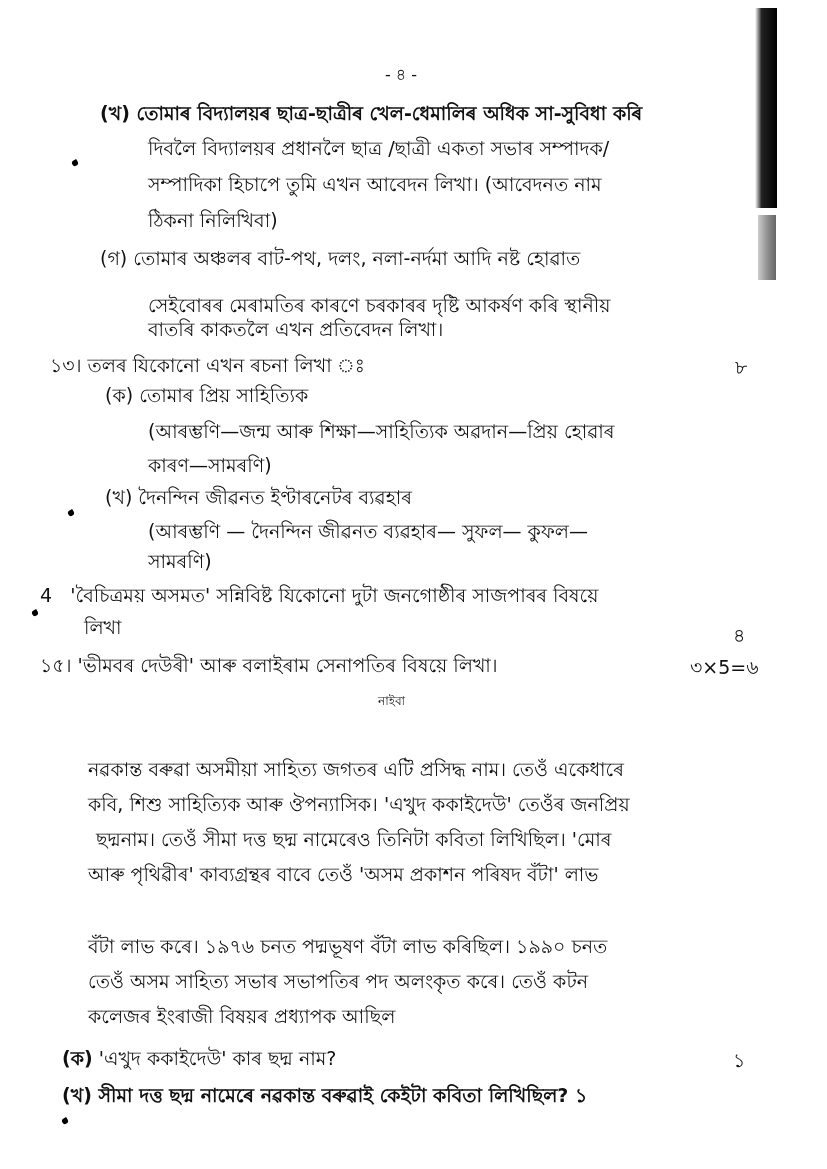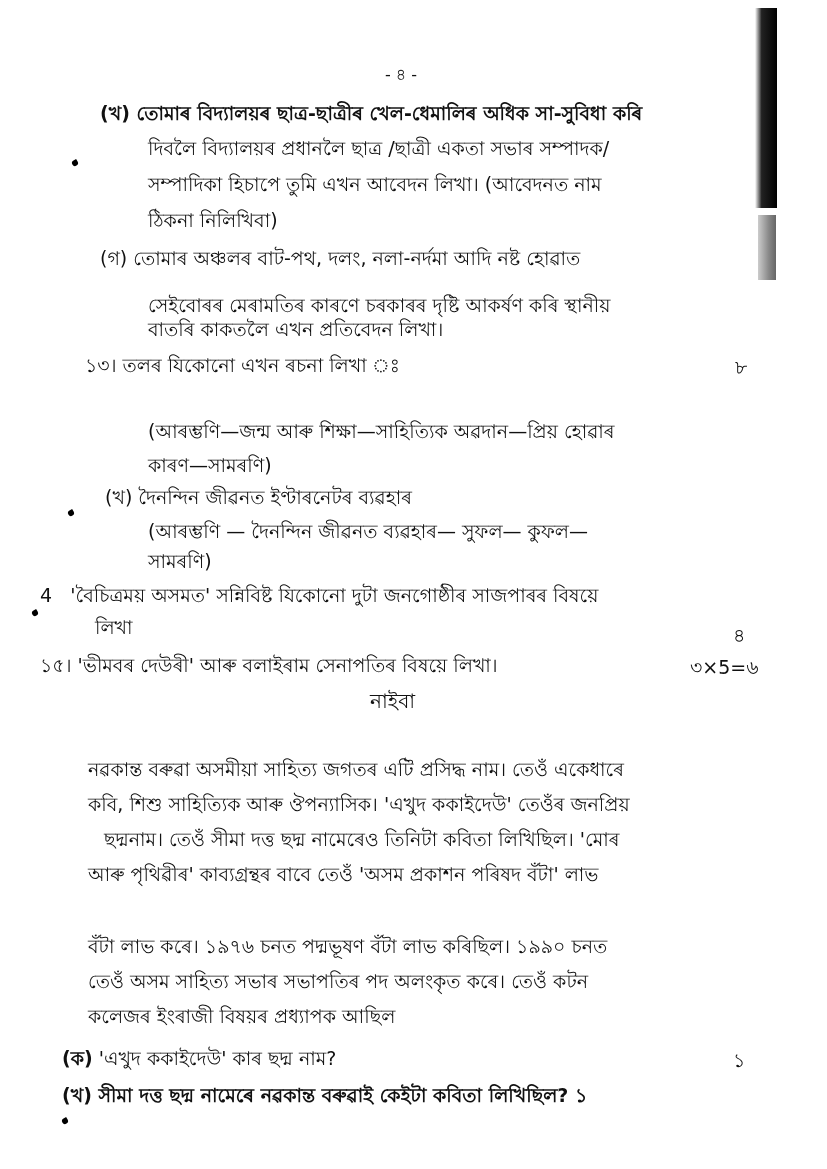--- a/index.html
+++ b/index.html
@@ -34,56 +34,60 @@
   <div class="line" style="left:148px;top:207px;">ঠিকনা নিলিখিবা)</div>
   <div class="mark" style="left:72px;top:160px;"></div>
 
   <div class="line" style="left:100px;top:245px;">
     <span>(গ)</span>
     <span>তোমাৰ অঞ্চলৰ বাট-পথ, দলং, নলা-নৰ্দমা আদি নষ্ট হোৱাত</span>
   </div>
   <div class="line" style="left:148px;top:281px;margin-top:11px;">সেইবোৰৰ মেৰামতিৰ কাৰণে চৰকাৰৰ দৃষ্টি আকৰ্ষণ কৰি স্থানীয়</div>
   <div class="line" style="left:148px;top:316px;">বাতৰি কাকতলৈ এখন প্ৰতিবেদন লিখা।</div>
 
-  <div class="line" style="left:50px;top:352px;margin-left:35px;">
+  <div class="line" style="left:50px;top:352px;">
     <span>১৩।</span>
     <span>তলৰ যিকোনো এখন ৰচনা লিখা ঃ</span>
   </div>
   <div class="right" style="left:735px;top:354px;">৮</div>
 
+  <div class="line" style="left:105px;top:382px;">
+    <span>(ক)</span>
+    <span>তোমাৰ প্ৰিয় সাহিত্যিক</span>
+  </div>
   <div class="line" style="left:148px;top:418px;">(আৰম্ভণি—জন্ম আৰু শিক্ষা—সাহিত্যিক অৱদান—প্ৰিয় হোৱাৰ</div>
   <div class="line" style="left:148px;top:452px;">কাৰণ—সামৰণি)</div>
 
   <div class="line" style="left:105px;top:484px;">
     <span>(খ)</span>
     <span>দৈনন্দিন জীৱনত ইণ্টাৰনেটৰ ব্যৱহাৰ</span>
   </div>
   <div class="line" style="left:148px;top:518px;">(আৰম্ভণি — দৈনন্দিন জীৱনত ব্যৱহাৰ— সুফল— কুফল—</div>
   <div class="line" style="left:148px;top:548px;">সামৰণি)</div>
   <div class="mark" style="left:68px;top:510px;"></div>
 
   <div class="line" style="left:40px;top:582px;">
     <span>4</span>
     &nbsp;&nbsp;<span>'বৈচিত্ৰময় অসমত' সন্নিবিষ্ট যিকোনো দুটা জনগোষ্ঠীৰ সাজপাৰৰ বিষয়ে</span>
   </div>
-  <div class="line" style="left:95px;top:614px;">লিখা</div>
+  <div class="line" style="left:84px;top:614px;">লিখা</div>
   <div class="right" style="left:733px;top:622px;">৪</div>
   <div class="mark" style="left:32px;top:610px;"></div>
 
   <div class="line" style="left:40px;top:652px;">
     <span>১৫।</span>
     <span>'ভীমবৰ দেউৰী' আৰু বলাইৰাম সেনাপতিৰ বিষয়ে লিখা।</span>
   </div>
   <div class="right" style="left:690px;top:654px;">৩×5=৬</div>
 
-  <div class="line" style="left:370px;top:688px;font-size:20px;">নাইবা</div>
+  <div class="line" style="left:378px;top:688px;font-size:12px;">নাইবা</div>
 
   <div class="line" style="left:88px;top:756px;">নৱকান্ত বৰুৱা অসমীয়া সাহিত্য জগতৰ এটি প্ৰসিদ্ধ নাম। তেওঁ একেধাৰে</div>
   <div class="line" style="left:88px;top:791px;">কবি, শিশু সাহিত্যিক আৰু ঔপন্যাসিক। 'এখুদ ককাইদেউ' তেওঁৰ জনপ্ৰিয়</div>
-  <div class="line" style="left:104px;top:826px;">ছদ্মনাম। তেওঁ সীমা দত্ত ছদ্ম নামেৰেও তিনিটা কবিতা লিখিছিল। 'মোৰ</div>
+  <div class="line" style="left:96px;top:826px;">ছদ্মনাম। তেওঁ সীমা দত্ত ছদ্ম নামেৰেও তিনিটা কবিতা লিখিছিল। 'মোৰ</div>
   <div class="line" style="left:88px;top:861px;">আৰু পৃথিৱীৰ' কাব্যগ্ৰন্থৰ বাবে তেওঁ 'অসম প্ৰকাশন পৰিষদ বঁটা' লাভ</div>
   <div class="line" style="left:88px;top:933px;">বঁটা লাভ কৰে। ১৯৭৬ চনত পদ্মভূষণ বঁটা লাভ কৰিছিল। ১৯৯০ চনত</div>
   <div class="line" style="left:88px;top:968px;">তেওঁ অসম সাহিত্য সভাৰ সভাপতিৰ পদ অলংকৃত কৰে। তেওঁ কটন</div>
   <div class="line" style="left:88px;top:1003px;">কলেজৰ ইংৰাজী বিষয়ৰ প্ৰধ্যাপক আছিল</div>
 
   <div class="line" style="left:62px;top:1045px;">
     <span class="b">(ক)</span>
     <span>'এখুদ ককাইদেউ' কাৰ ছদ্ম নাম?</span>
   </div>
   <div class="right" style="left:733px;top:1047px;">১</div>

